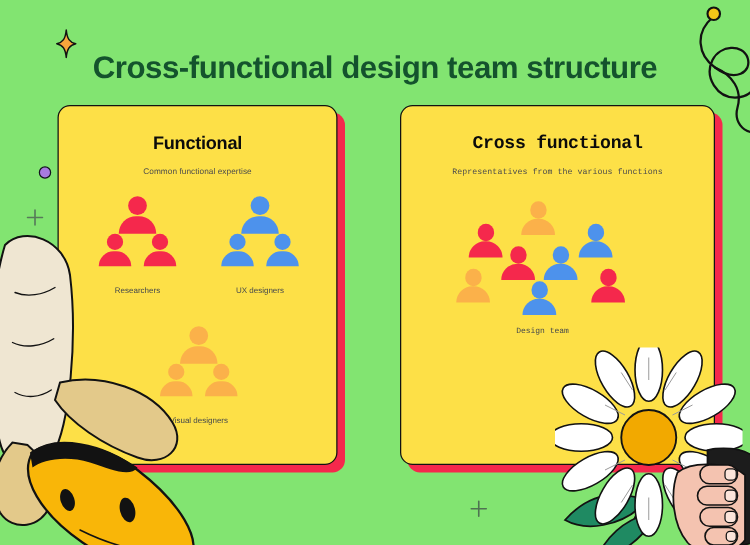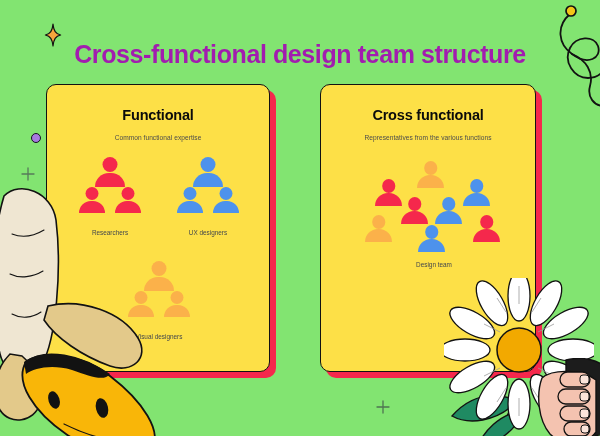--- a/index.html
+++ b/index.html
@@ -24,21 +24,21 @@
   
   .page-title {
     position: absolute;
     left: 0;
     top: 40px;
     width: 600px;
     text-align: center;
     font-size: 25px;
     font-weight: 700;
     letter-spacing: -0.4px;
-    color: #a21caf;
+    color: #14532d;
     font-family: "Liberation Sans", sans-serif;
   }
 
   
   .card {
     position: absolute;
     background: #fde047;
     border: 1.6px solid #121212;
     border-radius: 10px;
     box-shadow: 6px 6px 0 0 #F5284C;
@@ -52,22 +52,23 @@
   }
   #card-functional {
     left: 46px;
     top: 84px;
     width: 224px;
     height: 288px;
   }
   #card-cross {
     left: 320px;
     top: 84px;
-    width: 216px;
+    width: 252px;
     height: 288px;
+    font-family: Liberation Mono, monospace;
   }
   .card-title {
     position: absolute;
     left: 0;
     width: 100%;
     top: 22px;
     text-align: center;
     font-size: 14.5px;
     font-weight: 700;
     letter-spacing: -0.2px;

